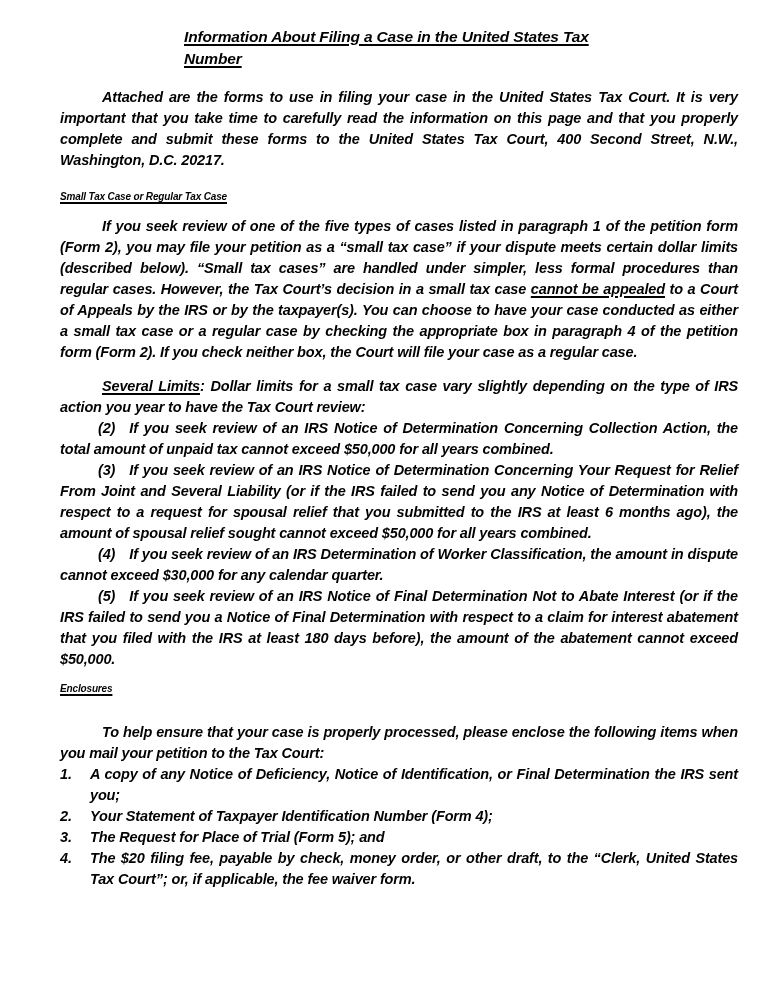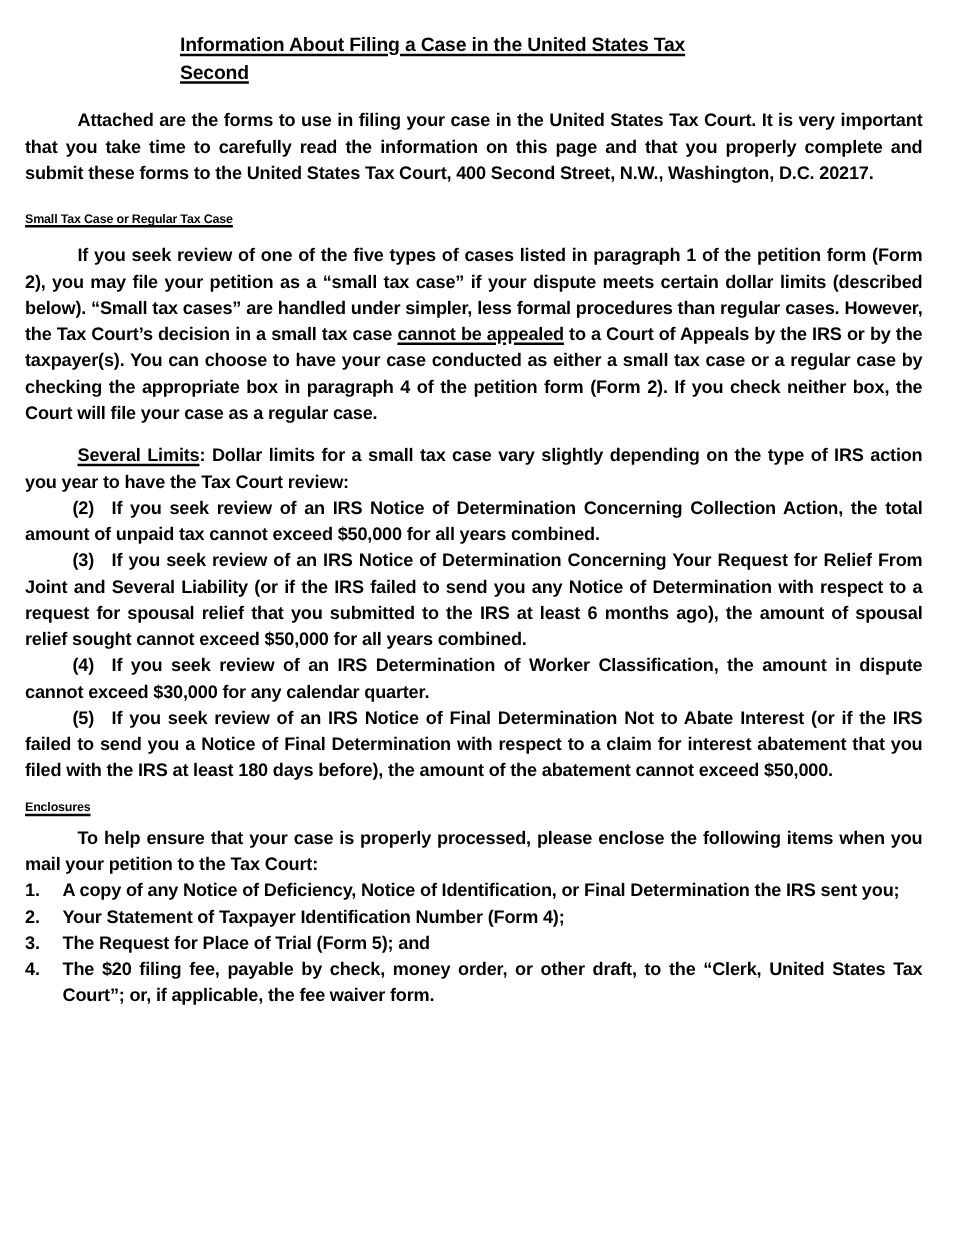--- a/index.html
+++ b/index.html
@@ -9,29 +9,30 @@
   }
   body {
     width: 768px;
     height: 987px;
     overflow: hidden;
   }
   .page {
     box-sizing: border-box;
     width: 768px;
     height: 987px;
-    padding: 26px 30px 0 20px;
+    padding: 26px 30px 0 60px;
     background: #fdfdfc;
     color: #080808;
     font-family: "Liberation Sans", sans-serif;
     font-weight: 700;
     font-size: 14.5px;
     line-height: 21px;
     letter-spacing: -0.15px;
     filter: blur(0.32px) contrast(1.05);
+    font-style: italic;
   }
   .doc-title {
     margin: 0 0 0 124px;
     font-size: 15.5px;
     line-height: 22px;
     font-weight: 700;
   }
   .doc-title .tline {
     text-decoration: underline;
     text-decoration-thickness: 1.5px;
@@ -71,21 +72,21 @@
     text-align: justify;
     text-indent: 38px;
   }
   p.limit-item .item-num {
     margin-right: 14px;
   }
   h2.enclosures-heading {
     margin: 8px 0 0 0;
   }
   p.enclosures-intro {
-    margin: 4px 0 0 0;
+    margin: 23px 0 0 0;
     text-align: justify;
     text-indent: 42px;
   }
   .enc-list {
     margin: 0;
   }
   .enc-row {
     display: flex;
   }
   .enc-row .enc-num {
@@ -97,21 +98,21 @@
     text-align: justify;
   }
 </style>
 </head>
 <body>
 
 <div class="page">
 
   <h1 class="doc-title">
     <span class="tline">Information About Filing a Case in the United States Tax</span><br>
-    <span class="tline">Second</span>
+    <span class="tline">Number</span>
   </h1>
 
   <p class="body-para">Attached are the forms to use in filing your case in the United States Tax Court. It is very important that you take time to carefully read the information on this page and that you properly complete and submit these forms to the United States Tax Court, 400 Second Street, N.W., Washington, D.C. 20217.</p>
 
   <h2 class="section-heading">Small Tax Case or Regular Tax Case</h2>
 
   <p class="small-tax-body"><span>If you seek review of one of the five types of cases listed in paragraph 1 of the petition form (Form 2), you may file your petition as a “small tax case” if your dispute meets certain dollar limits (described below). “Small tax cases” are handled under simpler, less formal procedures than regular cases. However, the Tax Court’s decision in a small tax case </span><span class="u">cannot be appealed</span><span> to a Court of Appeals by the IRS or by the taxpayer(s). You can choose to have your case conducted as either a small tax case or a regular case by checking the appropriate box in paragraph 4 of the petition form (Form 2). If you check neither box, the Court will file your case as a regular case.</span></p>
 
   <p class="dollar-para"><span class="u">Several Limits</span><span>: Dollar limits for a small tax case vary slightly depending on the type of IRS action you year to have the Tax Court review:</span></p>
 

